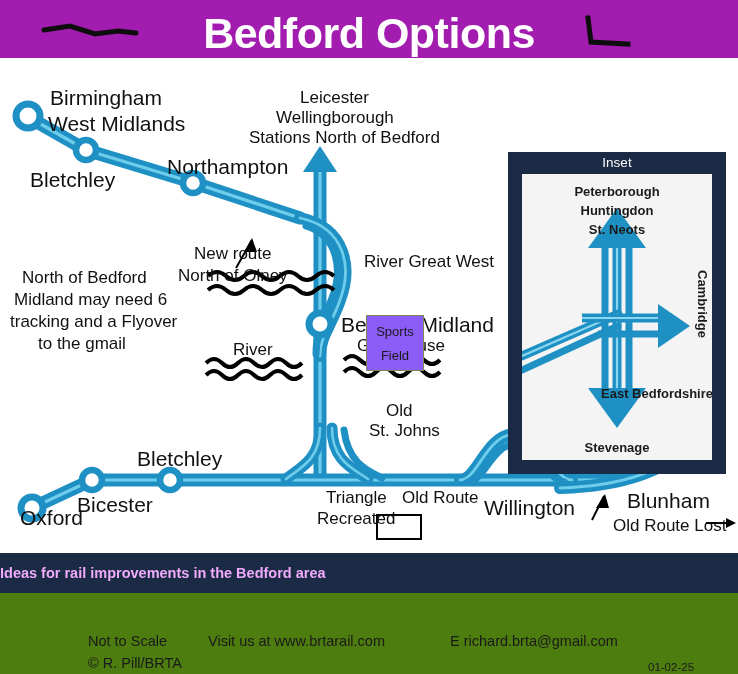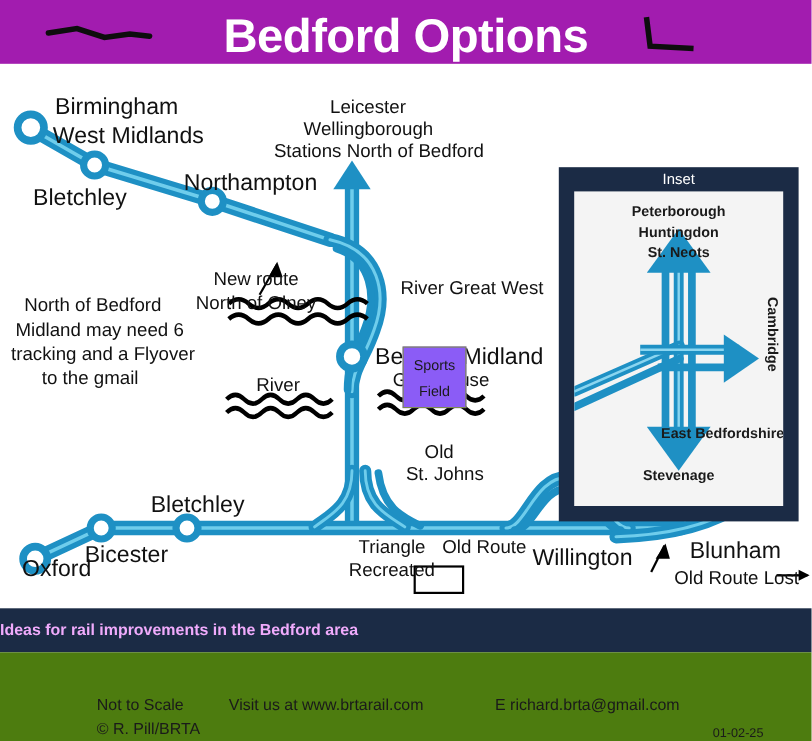--- a/index.html
+++ b/index.html
@@ -245,21 +245,21 @@
             <path d="M60,144 L150,144" stroke="#1e90c4" stroke-width="9" fill="none"></path>
             <path d="M60,144 L150,144" stroke="#8ad5f0" stroke-width="2.2" fill="none"></path>
             <path d="M76,160 L150,160" stroke="#1e90c4" stroke-width="7" fill="none"></path>
             <path d="M168,152 L136,130 L136,174 Z" fill="#1e90c4"></path>
           </g>
         </svg>
         <div class="ilbl" style="left:0;top:10px;width:190px;">Peterborough</div>
         <div class="ilbl" style="left:0;top:29px;width:190px;">Huntingdon</div>
         <div class="ilbl" style="left:0;top:48px;width:190px;">St. Neots</div>
         <div class="ilbl" style="left:0;top:212px;width:190px;padding-left:40px;">East Bedfordshire</div>
-        <div class="ilbl" style="left:0;top:250px;width:190px;text-align:center;">Stevenage</div>
+        <div class="ilbl" style="left:0;top:266px;width:190px;text-align:center;">Stevenage</div>
         <div id="cambridge-lbl">Cambridge</div>
       </div>
     </div>
 
   </div>
 
   <div id="banner">
     <div id="banner-text">Ideas for rail improvements in the Bedford area</div>
   </div>
 

